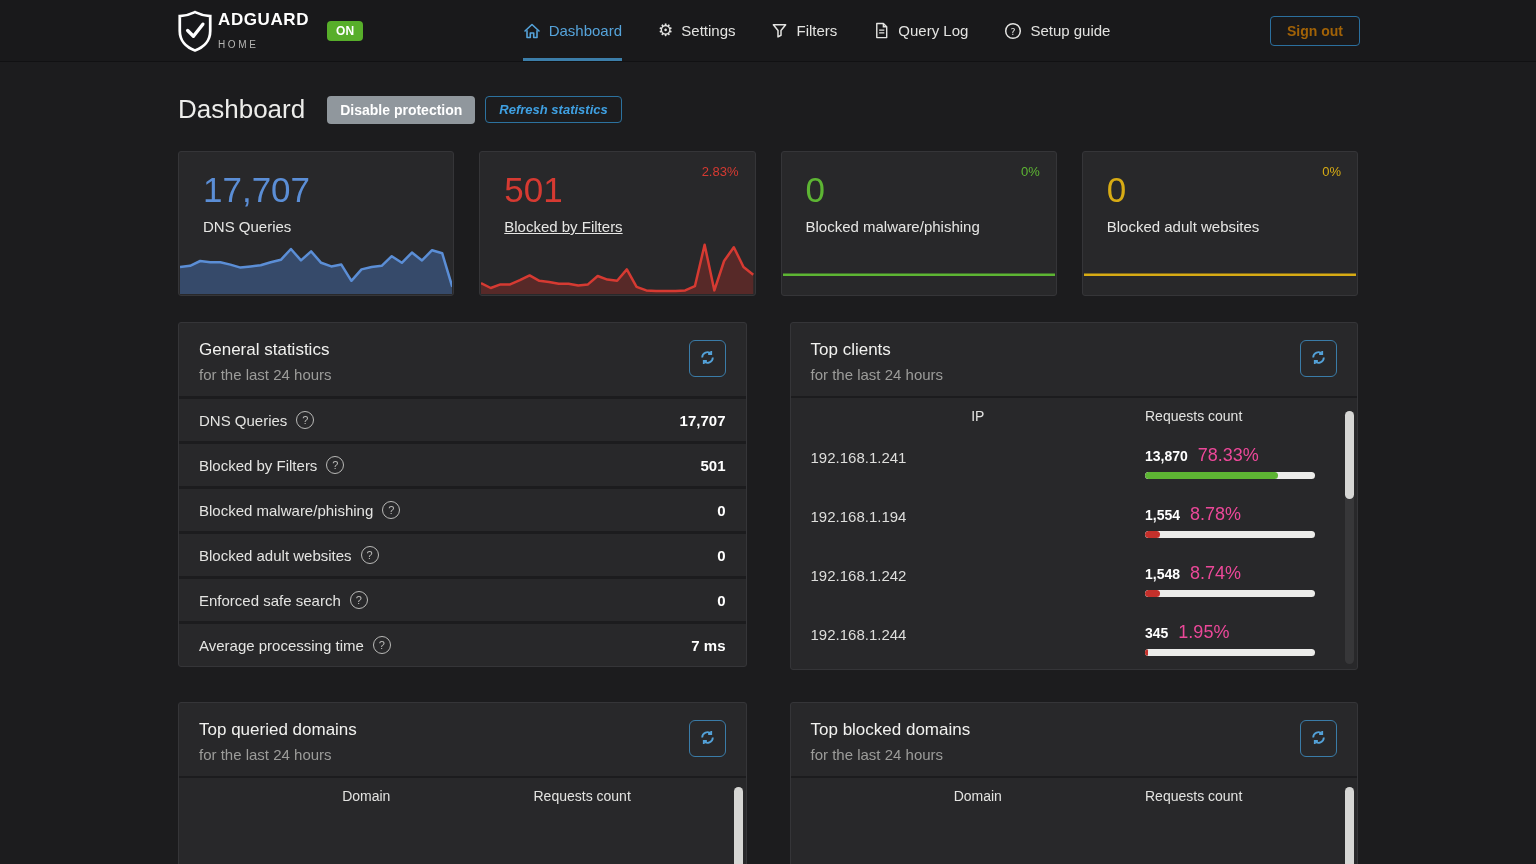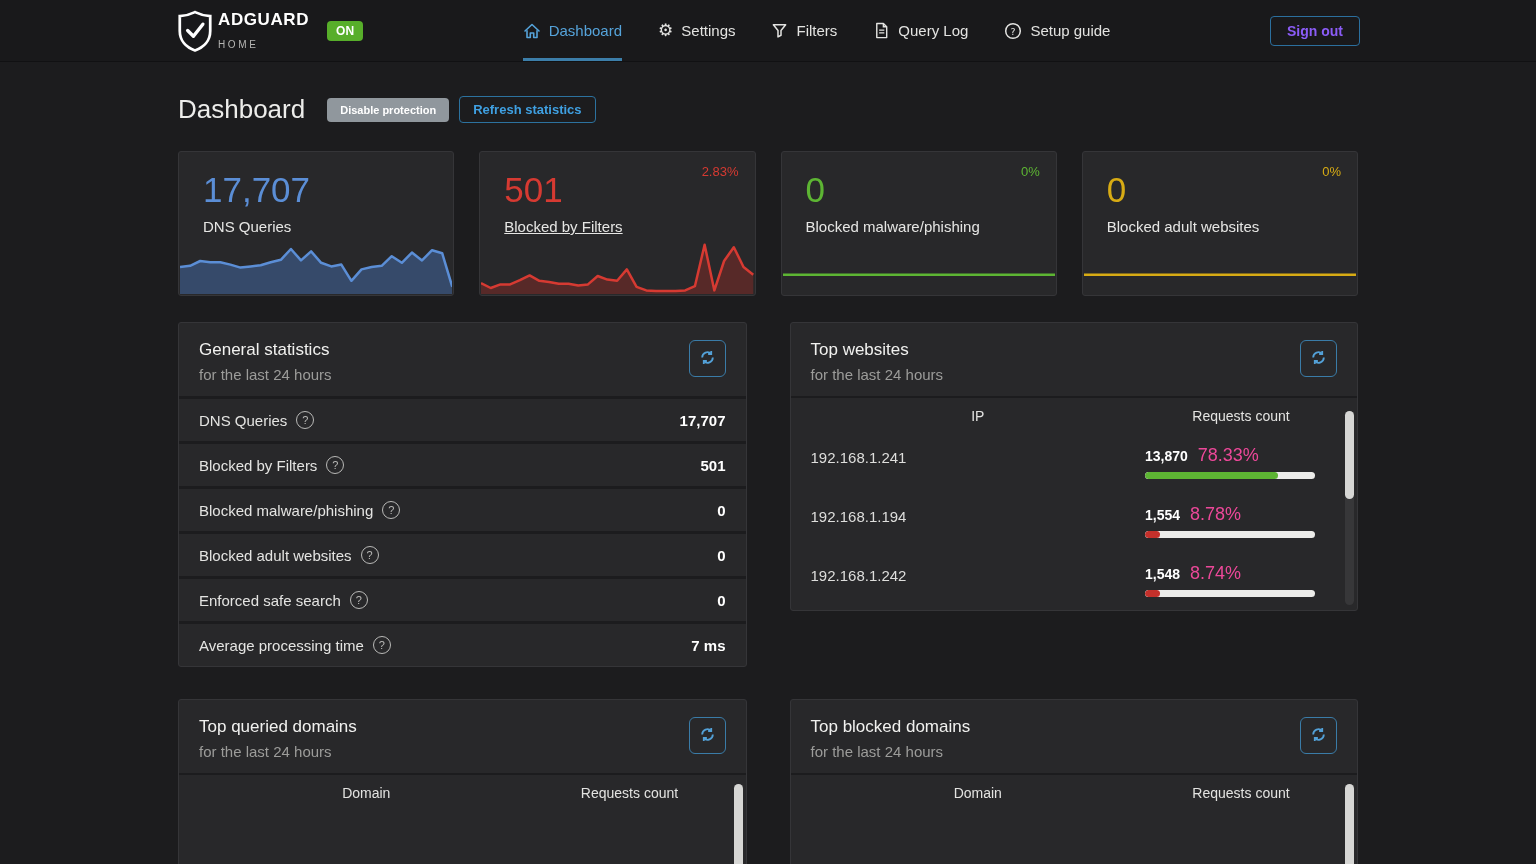--- a/index.html
+++ b/index.html
@@ -14,31 +14,31 @@
   .brand-text{display:flex;flex-direction:column;line-height:1.1;}
   .brand-text .name{font-size:17px;font-weight:bold;letter-spacing:.6px;color:#fff;}
   .brand-text .sub{font-size:10px;letter-spacing:2.6px;color:#b5b5b3;margin-top:10px;}
   .on-badge{background:#57ae2a;color:#fff;font-size:12px;font-weight:bold;padding:3px 9px;border-radius:4px;margin-left:14px;align-self:center;}
   .nav{display:flex;gap:36px;margin:0 auto;align-items:stretch;}
   .nav-item{display:flex;align-items:center;gap:8px;font-size:15px;color:#e3e3e1;cursor:pointer;
             border-bottom:3px solid transparent;padding-top:3px;}
   .nav-item.active{color:#55a3da;border-bottom-color:#3c7ea9;}
   .nav-ico{display:inline-flex;align-items:center;}
   .nav-ico .uni{font-family:"DejaVu Sans",sans-serif;font-size:17px;line-height:1;}
-  .signout{align-self:center;background:transparent;border:1px solid #2b6f9e;color:#8b5cf6;
+  .signout{align-self:center;background:transparent;border:1px solid #2b6f9e;color:#a16207;
            font-size:14px;font-weight:bold;padding:6px 16px;border-radius:4px;cursor:pointer;
            font-family:inherit;}
   
   .content{width:1180px;margin:0 auto;padding-top:22px;}
   .title-row{display:flex;align-items:center;margin:10px 0 26px;}
   h1{font-size:26px;font-weight:400;color:#ededeb;}
-  .btn-gray{background:#90979d;border:none;color:#fff;font-weight:bold;font-size:11px;
+  .btn-gray{background:#90979d;border:none;color:#fff;font-weight:bold;font-size:14px;
             padding:6px 13px;border-radius:4px;margin-left:22px;cursor:pointer;font-family:inherit;}
   .btn-outline{background:transparent;border:1px solid #2c729f;color:#3fa0e2;font-weight:bold;
-            font-size:13px;padding:5px 13px;border-radius:4px;margin-left:10px;cursor:pointer;font-family:inherit;}
+            font-size:13px;padding:5px 13px;border-radius:4px;margin-left:10px;cursor:pointer;font-family:inherit;font-style:italic;}
   
   .cards{display:grid;grid-template-columns:repeat(4,1fr);gap:25px;}
   .stat-card{position:relative;height:145px;background:#28282a;border:1px solid #353538;border-radius:3px;overflow:hidden;}
   .stat-card .num{position:absolute;top:18px;left:24px;font-size:35px;font-weight:400;}
   .stat-card .pct{position:absolute;top:12px;right:16px;font-size:13px;}
   .stat-card .lbl{position:absolute;top:66px;left:24px;font-size:15px;color:#e6e6e4;}
   .stat-card .lbl.underlined{text-decoration:underline;cursor:pointer;}
   .spark{position:absolute;left:1px;right:1px;bottom:1px;height:60px;}
   .spark svg{width:100%;height:100%;display:block;}
   
@@ -54,21 +54,21 @@
   
   .stat-row{display:flex;justify-content:space-between;align-items:center;height:45px;padding:0 20px;
             border-top:3px solid #1c1c1e;font-size:15px;color:#e4e4e2;}
   .sr-l{display:inline-flex;align-items:center;}
   .help{display:inline-flex;width:18px;height:18px;border:1.5px solid #b9b9b7;border-radius:50%;
         align-items:center;justify-content:center;font-size:11px;color:#b9b9b7;margin-left:9px;cursor:pointer;}
   .stat-row .v{font-weight:bold;font-size:15px;color:#fff;}
   
   .tbl-head{display:flex;padding:10px 20px 9px;border-top:2px solid #1c1c1e;font-size:14px;color:#e3e3e1;}
   .tbl-head .c1{flex:1;text-align:center;}
-  .tbl-head .c2{width:192px;text-align:center;}
+  .tbl-head .c2{width:192px;text-align:left;}
   .t-row{display:flex;padding:12px 20px 13px;align-items:flex-start;}
   .t-row .c1{flex:1;font-size:15px;color:#dededc;padding-top:4px;display:flex;align-items:center;gap:9px;}
   .t-row .c1 span{cursor:pointer;}
   .t-row .c2{width:192px;padding-right:22px;}
   .cnt{font-weight:bold;font-size:14px;color:#fff;}
   .pct2{font-size:18px;color:#ec4899;margin-left:10px;}
   .bar{height:7px;background:#ececea;border-radius:4px;margin-top:6px;overflow:hidden;}
   .bar-fill{height:100%;border-radius:4px;}
   
   .vscroll{position:absolute;top:88px;bottom:5px;right:3px;width:9px;background:rgba(255,255,255,.07);border-radius:5px;}
@@ -255,21 +255,21 @@
                 <span class="help">?</span>
               </span>
               <span class="v">7 ms</span>
             </div>
           </div>
       </section>
 
       <section class="panel">
         <div class="panel-head">
           <div>
-            <div class="p-title">Top websites</div>
+            <div class="p-title">Top clients</div>
             <div class="p-sub">for the last 24 hours</div>
           </div>
           <button class="refresh-btn">
             <span>
               <svg width="17" height="17" viewBox="0 0 16 16">
                   <path d="M3 8a5 5 0 0 1 8.5-3.5M13 8a5 5 0 0 1-8.5 3.5" fill="none" stroke="currentColor" stroke-width="1.7"></path>
                   <path d="M11.5 1.8v2.9h-2.9M4.5 14.2v-2.9h2.9" fill="none" stroke="currentColor" stroke-width="1.7"></path>
                 </svg>
             </span>
           </button>
@@ -305,20 +305,31 @@
               <div class="c1">
                 <span>192.168.1.242</span>
               </div>
               <div class="c2">
                 <div><span class="cnt">1,548</span><span class="pct2">8.74%</span></div>
                 <div class="bar">
                   <div class="bar-fill" style="width:8.74%;background:#c4302b"></div>
                 </div>
               </div>
             </div>
+            <div class="t-row">
+              <div class="c1">
+                <span>192.168.1.244</span>
+              </div>
+              <div class="c2">
+                <div><span class="cnt">345</span><span class="pct2">1.95%</span></div>
+                <div class="bar">
+                  <div class="bar-fill" style="width:1.95%;background:#c4302b"></div>
+                </div>
+              </div>
+            </div>
           </div>
         <div class="vscroll">
             <div class="thumb"></div>
           </div>
       </section>
 
     </div>
 
     <div class="grid2 bottom">
 

